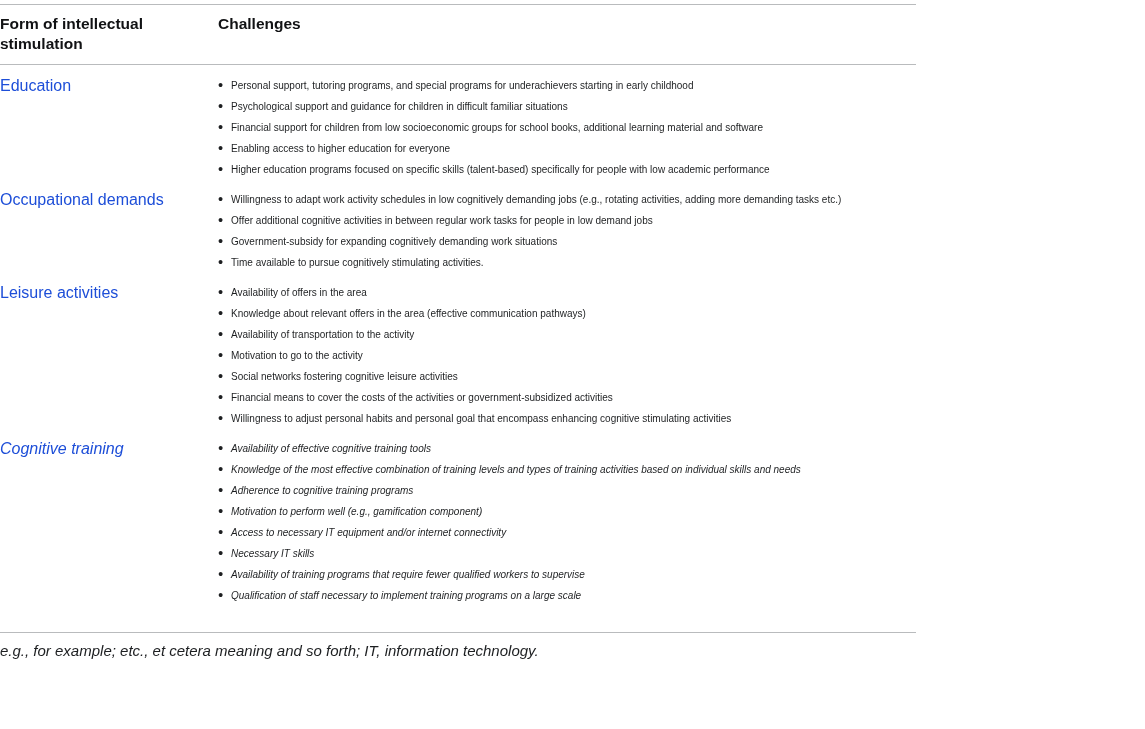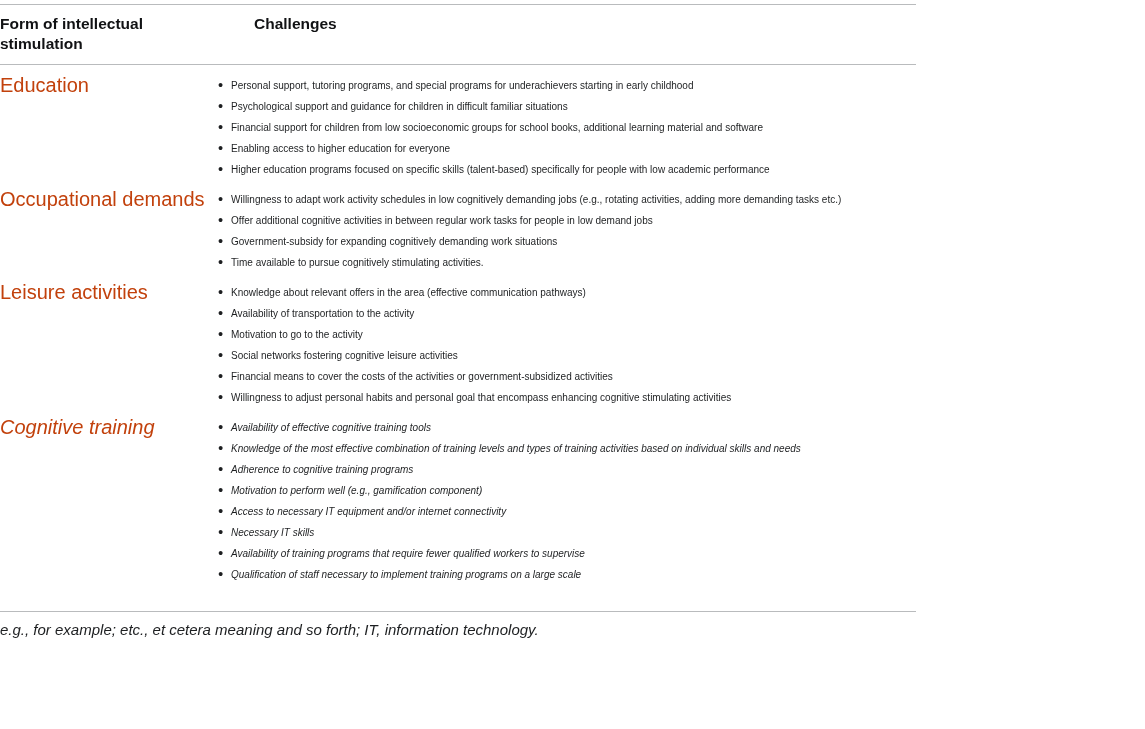--- a/index.html
+++ b/index.html
@@ -41,43 +41,43 @@
     font-size: 15.5px;
     line-height: 20px;
     color: #111214;
   }
   .th-col1 {
     width: 218px;
     flex: 0 0 218px;
     padding-right: 8px;
     box-sizing: border-box;
   }
-  .th-col2 { flex: 1 1 auto; margin-left: 36px; }
+  .th-col2 { flex: 1 1 auto; }
 
   
   .tbody {
     padding-top: 10px;
     padding-bottom: 12px;
   }
 
   .row {
     display: flex;
     align-items: flex-start;
     margin-bottom: 9px;
   }
   .row:last-child { margin-bottom: 14px; font-style: italic; }
 
   .cell-label {
     width: 218px;
     flex: 0 0 218px;
     box-sizing: border-box;
     padding-right: 10px;
-    font-size: 20px;
+    font-size: 16px;
     line-height: 21px;
-    color: #c2410c;
+    color: #1d4ed8;
   }
 
   .cell-list {
     flex: 1 1 auto;
     min-width: 0;
     margin: 0;
     padding: 0;
     list-style: none;
   }
 
@@ -141,20 +141,21 @@
         <ul class="cell-list">
           <li class="bullet-item">Willingness to adapt work activity schedules in low cognitively demanding jobs (e.g., rotating activities, adding more demanding tasks etc.)</li>
           <li class="bullet-item">Offer additional cognitive activities in between regular work tasks for people in low demand jobs</li>
           <li class="bullet-item">Government-subsidy for expanding cognitively demanding work situations</li>
           <li class="bullet-item">Time available to pursue cognitively stimulating activities.</li>
         </ul>
       </div>
       <div class="row">
         <div class="cell-label">Leisure activities</div>
         <ul class="cell-list">
+          <li class="bullet-item">Availability of offers in the area</li>
           <li class="bullet-item">Knowledge about relevant offers in the area (effective communication pathways)</li>
           <li class="bullet-item">Availability of transportation to the activity</li>
           <li class="bullet-item">Motivation to go to the activity</li>
           <li class="bullet-item">Social networks fostering cognitive leisure activities</li>
           <li class="bullet-item">Financial means to cover the costs of the activities or government-subsidized activities</li>
           <li class="bullet-item">Willingness to adjust personal habits and personal goal that encompass enhancing cognitive stimulating activities</li>
         </ul>
       </div>
       <div class="row">
         <div class="cell-label">Cognitive training</div>

